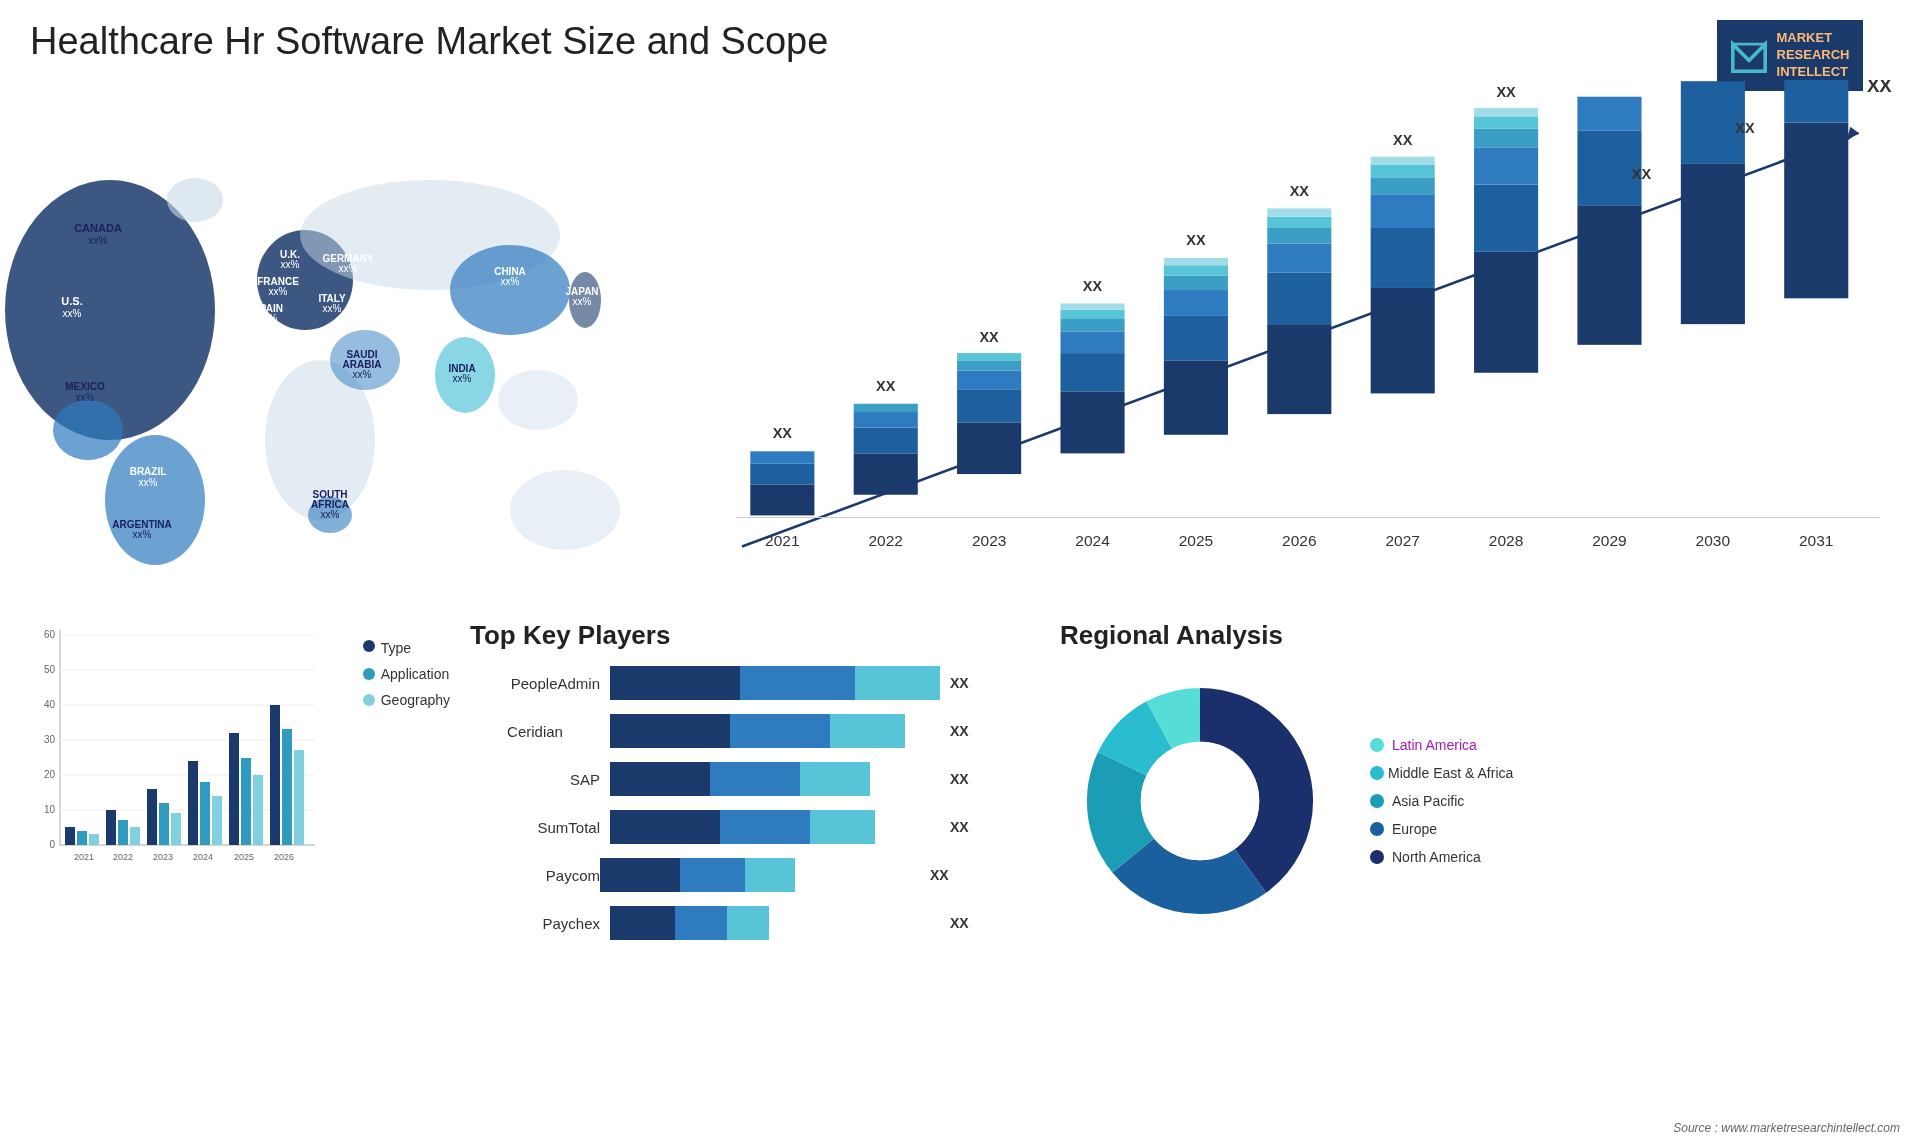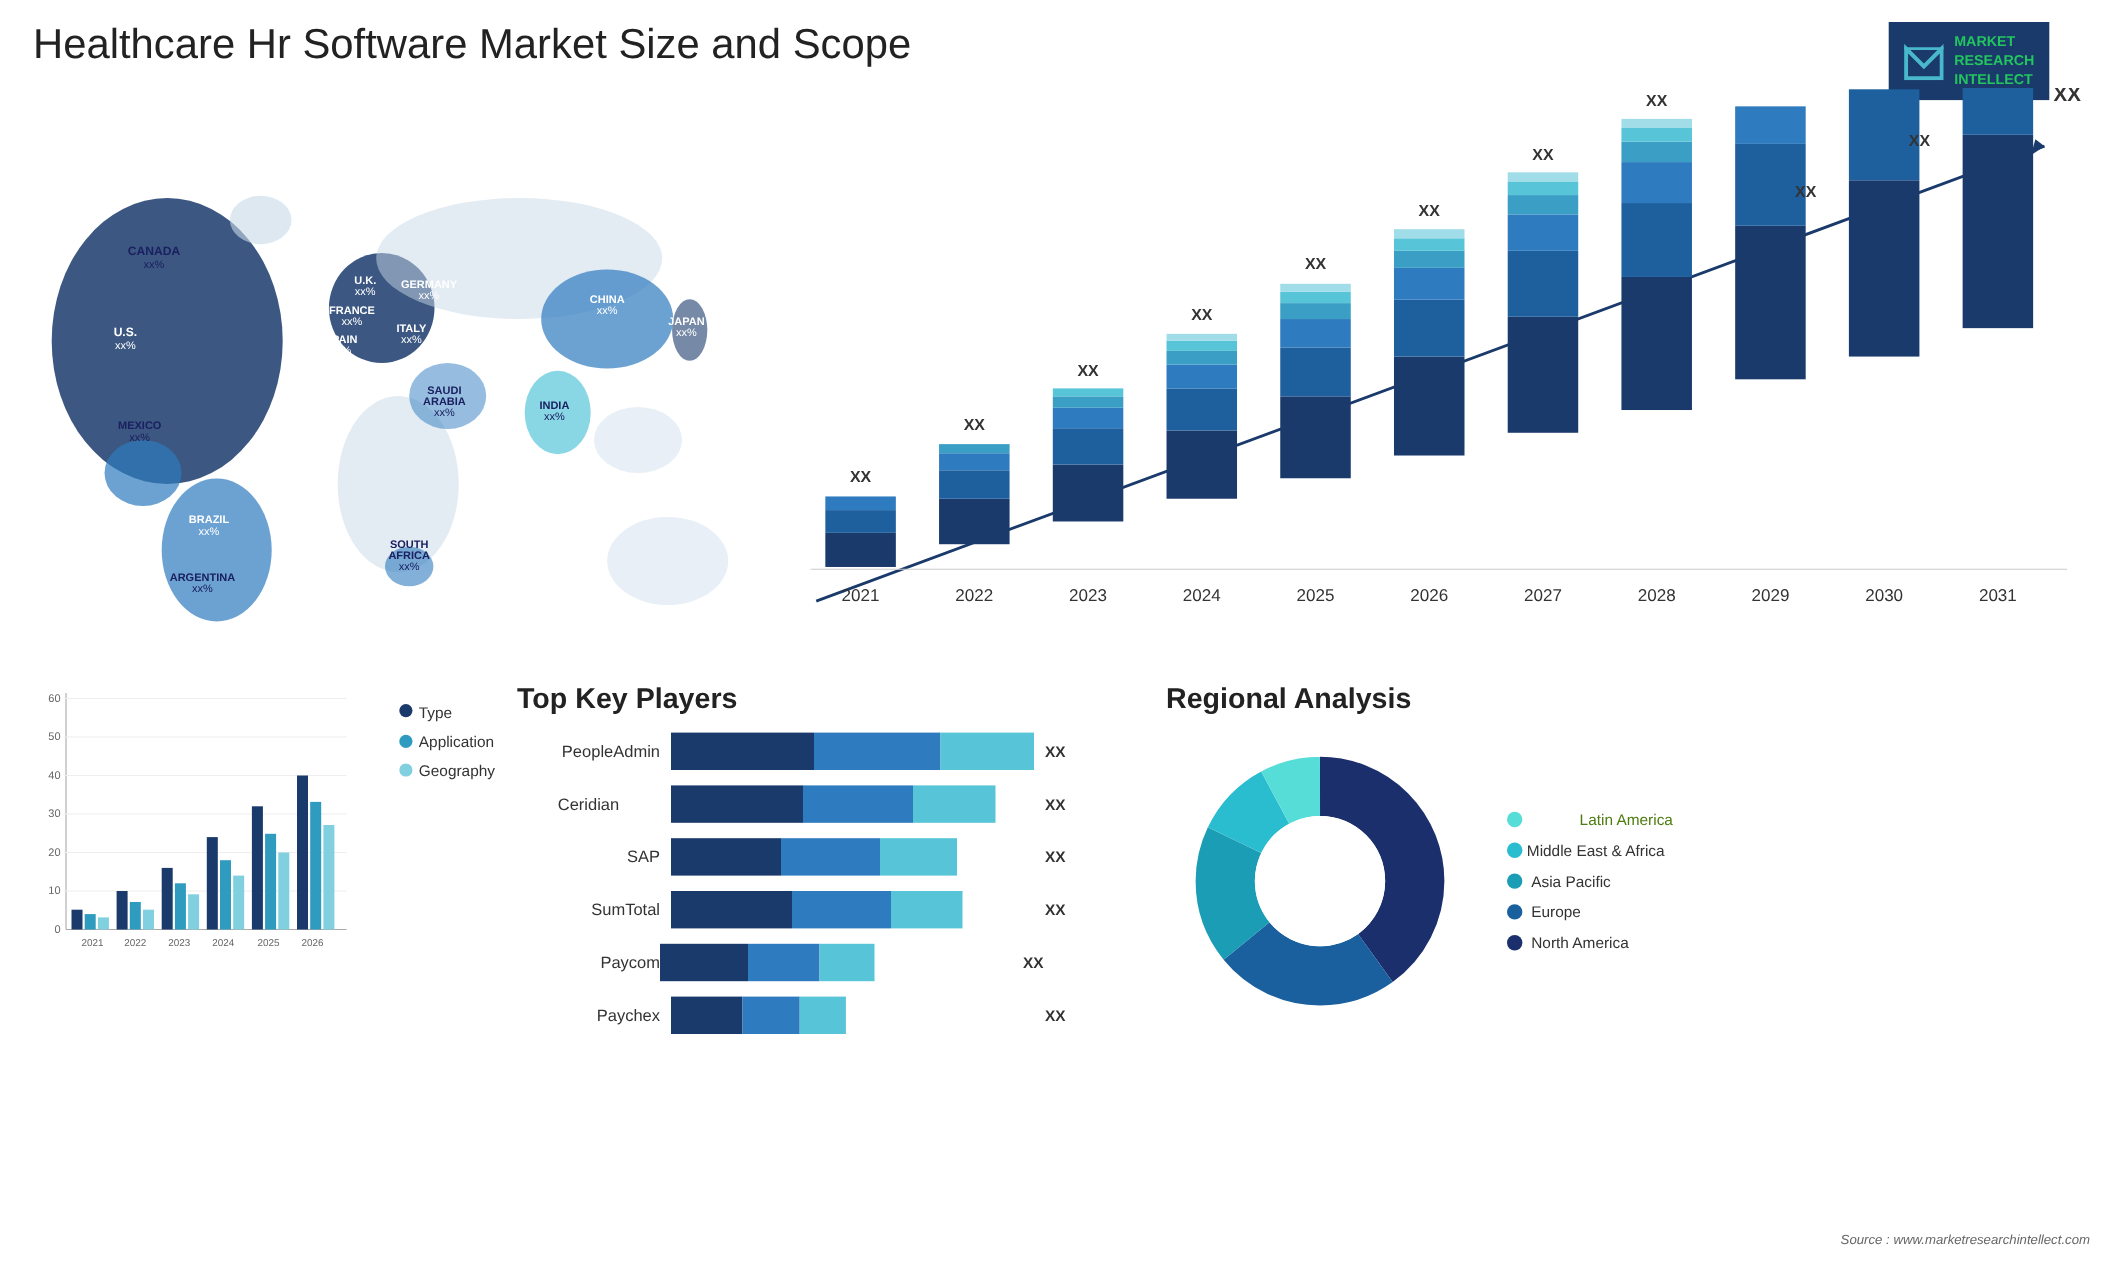--- a/index.html
+++ b/index.html
@@ -35,21 +35,21 @@
       padding: 10px 14px;
       display: flex;
       align-items: center;
       gap: 10px;
     }
     .logo-icon {
       width: 36px;
       height: 36px;
     }
     .logo-text {
-      color: #22c55e;
+      color: #fdba74;
       font-size: 13px;
       font-weight: 700;
       line-height: 1.3;
       text-transform: uppercase;
     }
 
     .section-title {
       font-size: 26px;
       font-weight: 700;
       color: #222;
@@ -66,21 +66,21 @@
 
       <svg class="logo-icon" viewBox="0 0 40 40">
         <polygon points="2,38 2,8 20,26 38,8 38,38" fill="none" stroke="#4ab8cc" stroke-width="4"></polygon>
         <polygon points="2,8 20,26 38,8" fill="none" stroke="#4ab8cc" stroke-width="3"></polygon>
       </svg>
       <div class="logo-text">MARKET<br>RESEARCH<br>INTELLECT</div>
     </div>
   </div>
 </div>
 
-<div style="position:absolute; top:80px; left:0; width:660px; height:540px;padding-left:42px;">
+<div style="position:absolute; top:80px; left:0; width:660px; height:540px;">
   <svg viewBox="0 0 660 540" width="660" height="540">
 
     <ellipse cx="110" cy="230" rx="105" ry="130" fill="#1a3a6b" opacity="0.85"></ellipse>
     <ellipse cx="88" cy="350" rx="35" ry="30" fill="#2e7bbf" opacity="0.7"></ellipse>
 
     <ellipse cx="195" cy="120" rx="28" ry="22" fill="#c8d8e8" opacity="0.6"></ellipse>
 
     <ellipse cx="155" cy="420" rx="50" ry="65" fill="#2e7bbf" opacity="0.7"></ellipse>
 
     <ellipse cx="305" cy="200" rx="48" ry="50" fill="#1a3a6b" opacity="0.85"></ellipse>
@@ -391,21 +391,21 @@
       <circle cx="130" cy="130" r="80" fill="none" stroke="#1a9db5" stroke-width="50" stroke-dasharray="90.48 412.17" stroke-dashoffset="-321.7" transform="rotate(-90 130 130)"></circle>
       <circle cx="130" cy="130" r="80" fill="none" stroke="#2abccf" stroke-width="50" stroke-dasharray="50.27 452.39" stroke-dashoffset="-412.18" transform="rotate(-90 130 130)"></circle>
       <circle cx="130" cy="130" r="80" fill="none" stroke="#57ddd8" stroke-width="50" stroke-dasharray="40.21 462.44" stroke-dashoffset="-462.45" transform="rotate(-90 130 130)"></circle>
 
       <circle cx="130" cy="130" r="55" fill="white"></circle>
     </svg>
 
     <div style="display:flex;flex-direction:column;gap:12px;">
       <div style="display:flex;align-items:center;gap:8px;">
         <div style="width:14px;height:14px;border-radius:50%;background:#57ddd8;"></div>
-        <span style="font-size:14px;color:#4d7c0f;margin-left:44px;">Latin America</span>
+        <span style="font-size:14px;color:#a21caf;">Latin America</span>
       </div>
       <div style="display:flex;align-items:center;gap:4px;">
         <div style="width:14px;height:14px;border-radius:50%;background:#2abccf;"></div>
         <span style="font-size:14px;color:#333;">Middle East &amp; Africa</span>
       </div>
       <div style="display:flex;align-items:center;gap:8px;">
         <div style="width:14px;height:14px;border-radius:50%;background:#1a9db5;"></div>
         <span style="font-size:14px;color:#333;">Asia Pacific</span>
       </div>
       <div style="display:flex;align-items:center;gap:8px;">

